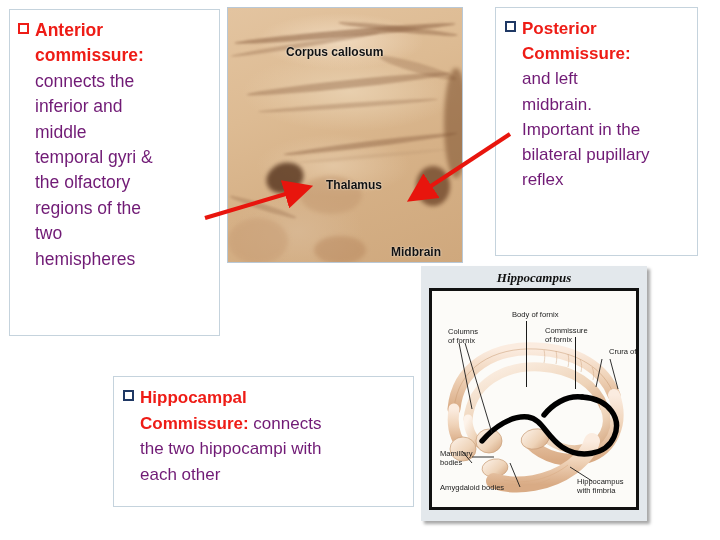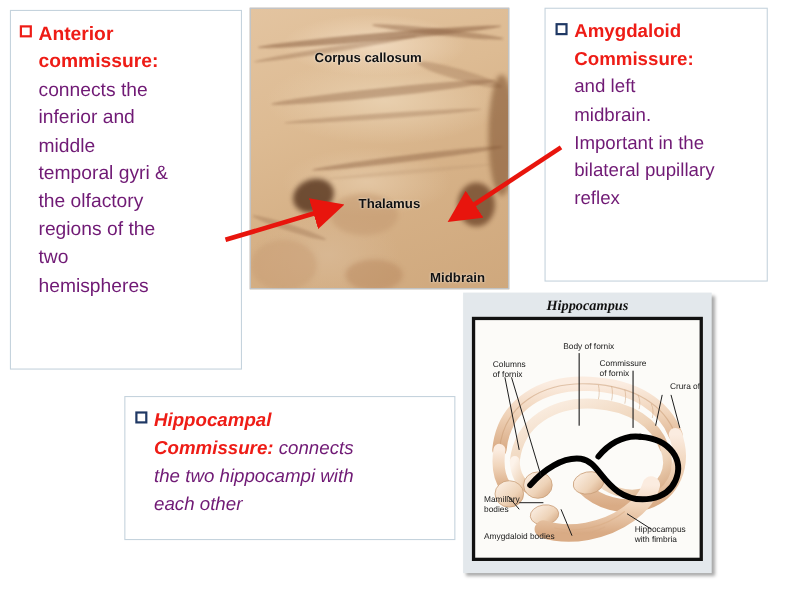--- a/index.html
+++ b/index.html
@@ -41,21 +41,21 @@
 
   
   #box-anterior{left:9px;top:9px;width:211px;height:327px;}
   #box-anterior .tb-line{font-size:17.5px;line-height:25.4px;}
 
   
   #box-posterior{left:495px;top:7px;width:203px;height:249px;padding-left:9px;}
   #box-posterior .tb-line{font-size:17px;line-height:25.2px;}
 
   
-  #box-hippocampal{left:113px;top:360px;width:301px;height:131px;padding-left:9px;font-style:italic;}
+  #box-hippocampal{left:113px;top:376px;width:301px;height:131px;padding-left:9px;}
   #box-hippocampal .tb-line{font-size:17px;line-height:25.5px;}
 
   .indent{padding-left:17px;display:inline-block;}
 
   
   #brain-photo{
     position:absolute;left:227px;top:7px;width:236px;height:256px;
     border:1px solid #b9c8d6;box-sizing:border-box;overflow:hidden;
     background:#d9b48f;
   }
@@ -127,21 +127,21 @@
     <span class="tb-line"><span class="indent bd">inferior and</span></span>
     <span class="tb-line"><span class="indent bd">middle</span></span>
     <span class="tb-line"><span class="indent bd">temporal gyri &amp;</span></span>
     <span class="tb-line"><span class="indent bd">the olfactory</span></span>
     <span class="tb-line"><span class="indent bd">regions of the</span></span>
     <span class="tb-line"><span class="indent bd">two</span></span>
     <span class="tb-line"><span class="indent bd">hemispheres</span></span>
   </div>
 
   <div class="textbox" id="box-posterior">
-    <span class="tb-line"><span class="bullet bullet-blue"></span><span class="hd">Amygdaloid</span></span>
+    <span class="tb-line"><span class="bullet bullet-blue"></span><span class="hd">Posterior</span></span>
     <span class="tb-line"><span class="indent"><span class="hd">Commissure:</span></span></span>
     <span class="tb-line"><span class="indent bd">and left</span></span>
     <span class="tb-line"><span class="indent bd">midbrain.</span></span>
     <span class="tb-line"><span class="indent bd">Important in the</span></span>
     <span class="tb-line"><span class="indent bd">bilateral pupillary</span></span>
     <span class="tb-line"><span class="indent bd">reflex</span></span>
   </div>
 
   <div class="textbox" id="box-hippocampal">
     <span class="tb-line"><span class="bullet bullet-blue"></span><span class="hd">Hippocampal</span></span>

